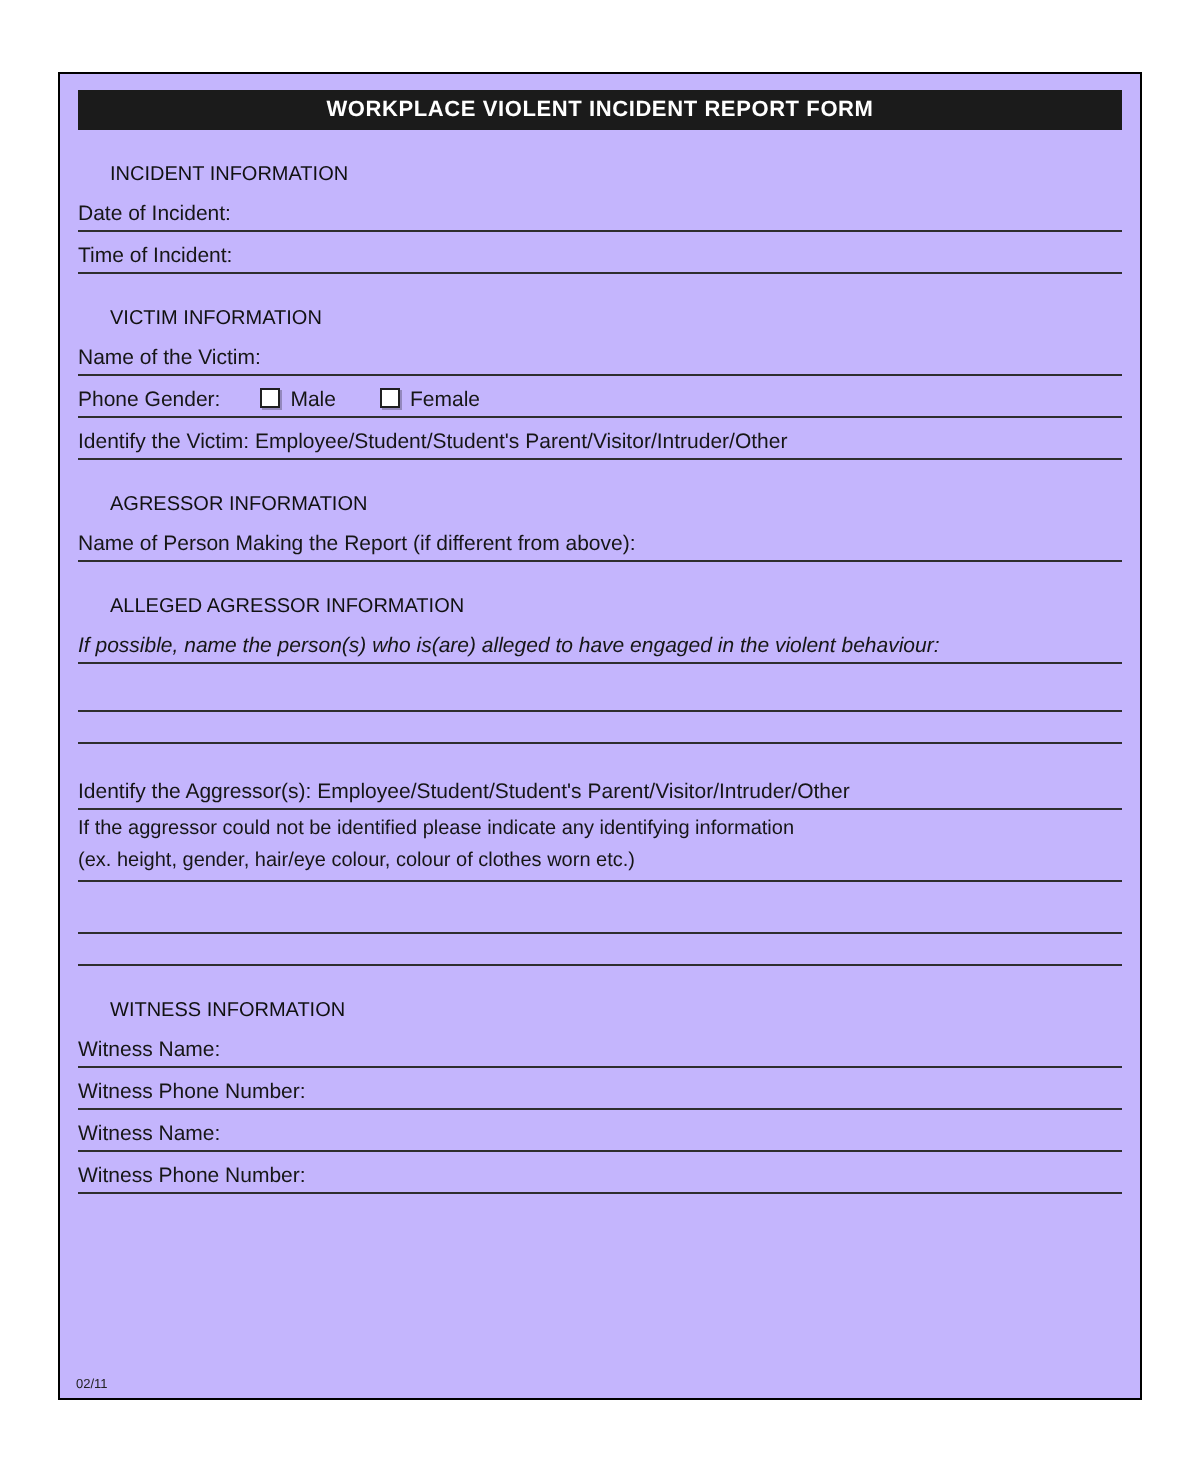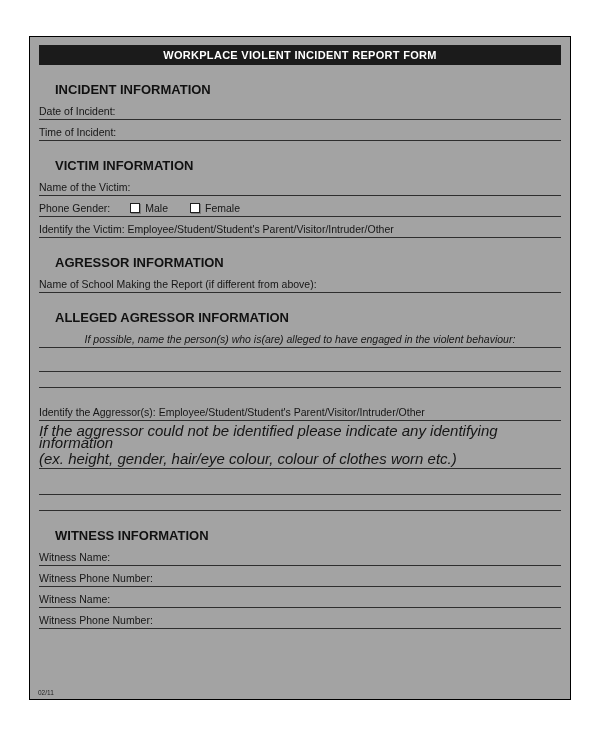--- a/index.html
+++ b/index.html
@@ -21,57 +21,56 @@
     overflow: hidden;
   }
   .form-frame {
     position: absolute;
     left: 29px;
     top: 36px;
     width: 542px;
     height: 664px;
     border: 1px solid #000000;
     box-sizing: border-box;
-    background: #a3a3a3;
+    background: #c4b5fd;
   }
   .inner {
     padding: 8px 9px 0 9px;
   }
   .banner {
     background: #1b1b1b;
     color: #ffffff;
     text-align: center;
     font-weight: bold;
     font-size: 11px;
     letter-spacing: 0.3px;
     padding: 4px 0;
   }
   .sec-head {
-    font-size: 13px;
-    font-weight: bold;
+    font-size: 10px;
+    font-weight: normal;
     color: #111111;
     margin: 17px 0 2px 0;
     padding-left: 16px;
   }
   .rule-row {
     border-bottom: 1px solid #2e2e2e;
     padding: 6px 0 2px 0;
     font-size: 10.5px;
     line-height: 12px;
     min-height: 12px;
   }
   .blank-row {
     border-bottom: 1px solid #2e2e2e;
     height: 15px;
   }
-  .italic { font-style: italic; text-align: center; }
+  .italic { font-style: italic; }
   .note-line {
-    font-size: 15px;
+    font-size: 10px;
     line-height: 12px;
-    font-style: italic;
     padding-top: 4px;
   }
   .note-line.ruled {
     border-bottom: 1px solid #2e2e2e;
     padding-bottom: 3px;
   }
   .checkbox {
     display: inline-block;
     width: 8px;
     height: 8px;
@@ -118,21 +117,21 @@
       </div>
       <div class="rule-row">
         <span>Phone Gender:</span><span class="checkbox gap-first"></span><span>Male</span><span class="checkbox gap-next"></span><span>Female</span>
       </div>
       <div class="rule-row">
         <span>Identify the Victim: Employee/Student/Student's Parent/Visitor/Intruder/Other</span>
       </div>
 
       <div class="sec-head">AGRESSOR INFORMATION</div>
       <div class="rule-row">
-        <span>Name of School Making the Report (if different from above):</span>
+        <span>Name of Person Making the Report (if different from above):</span>
       </div>
 
       <div class="sec-head">ALLEGED AGRESSOR INFORMATION</div>
       <div class="rule-row italic">
         <span>If possible, name the person(s) who is(are) alleged to have engaged in the violent behaviour:</span>
       </div>
       <div class="sp8"></div>
       <div class="blank-row"></div>
       <div class="blank-row"></div>
       <div class="rule-row mt16">

